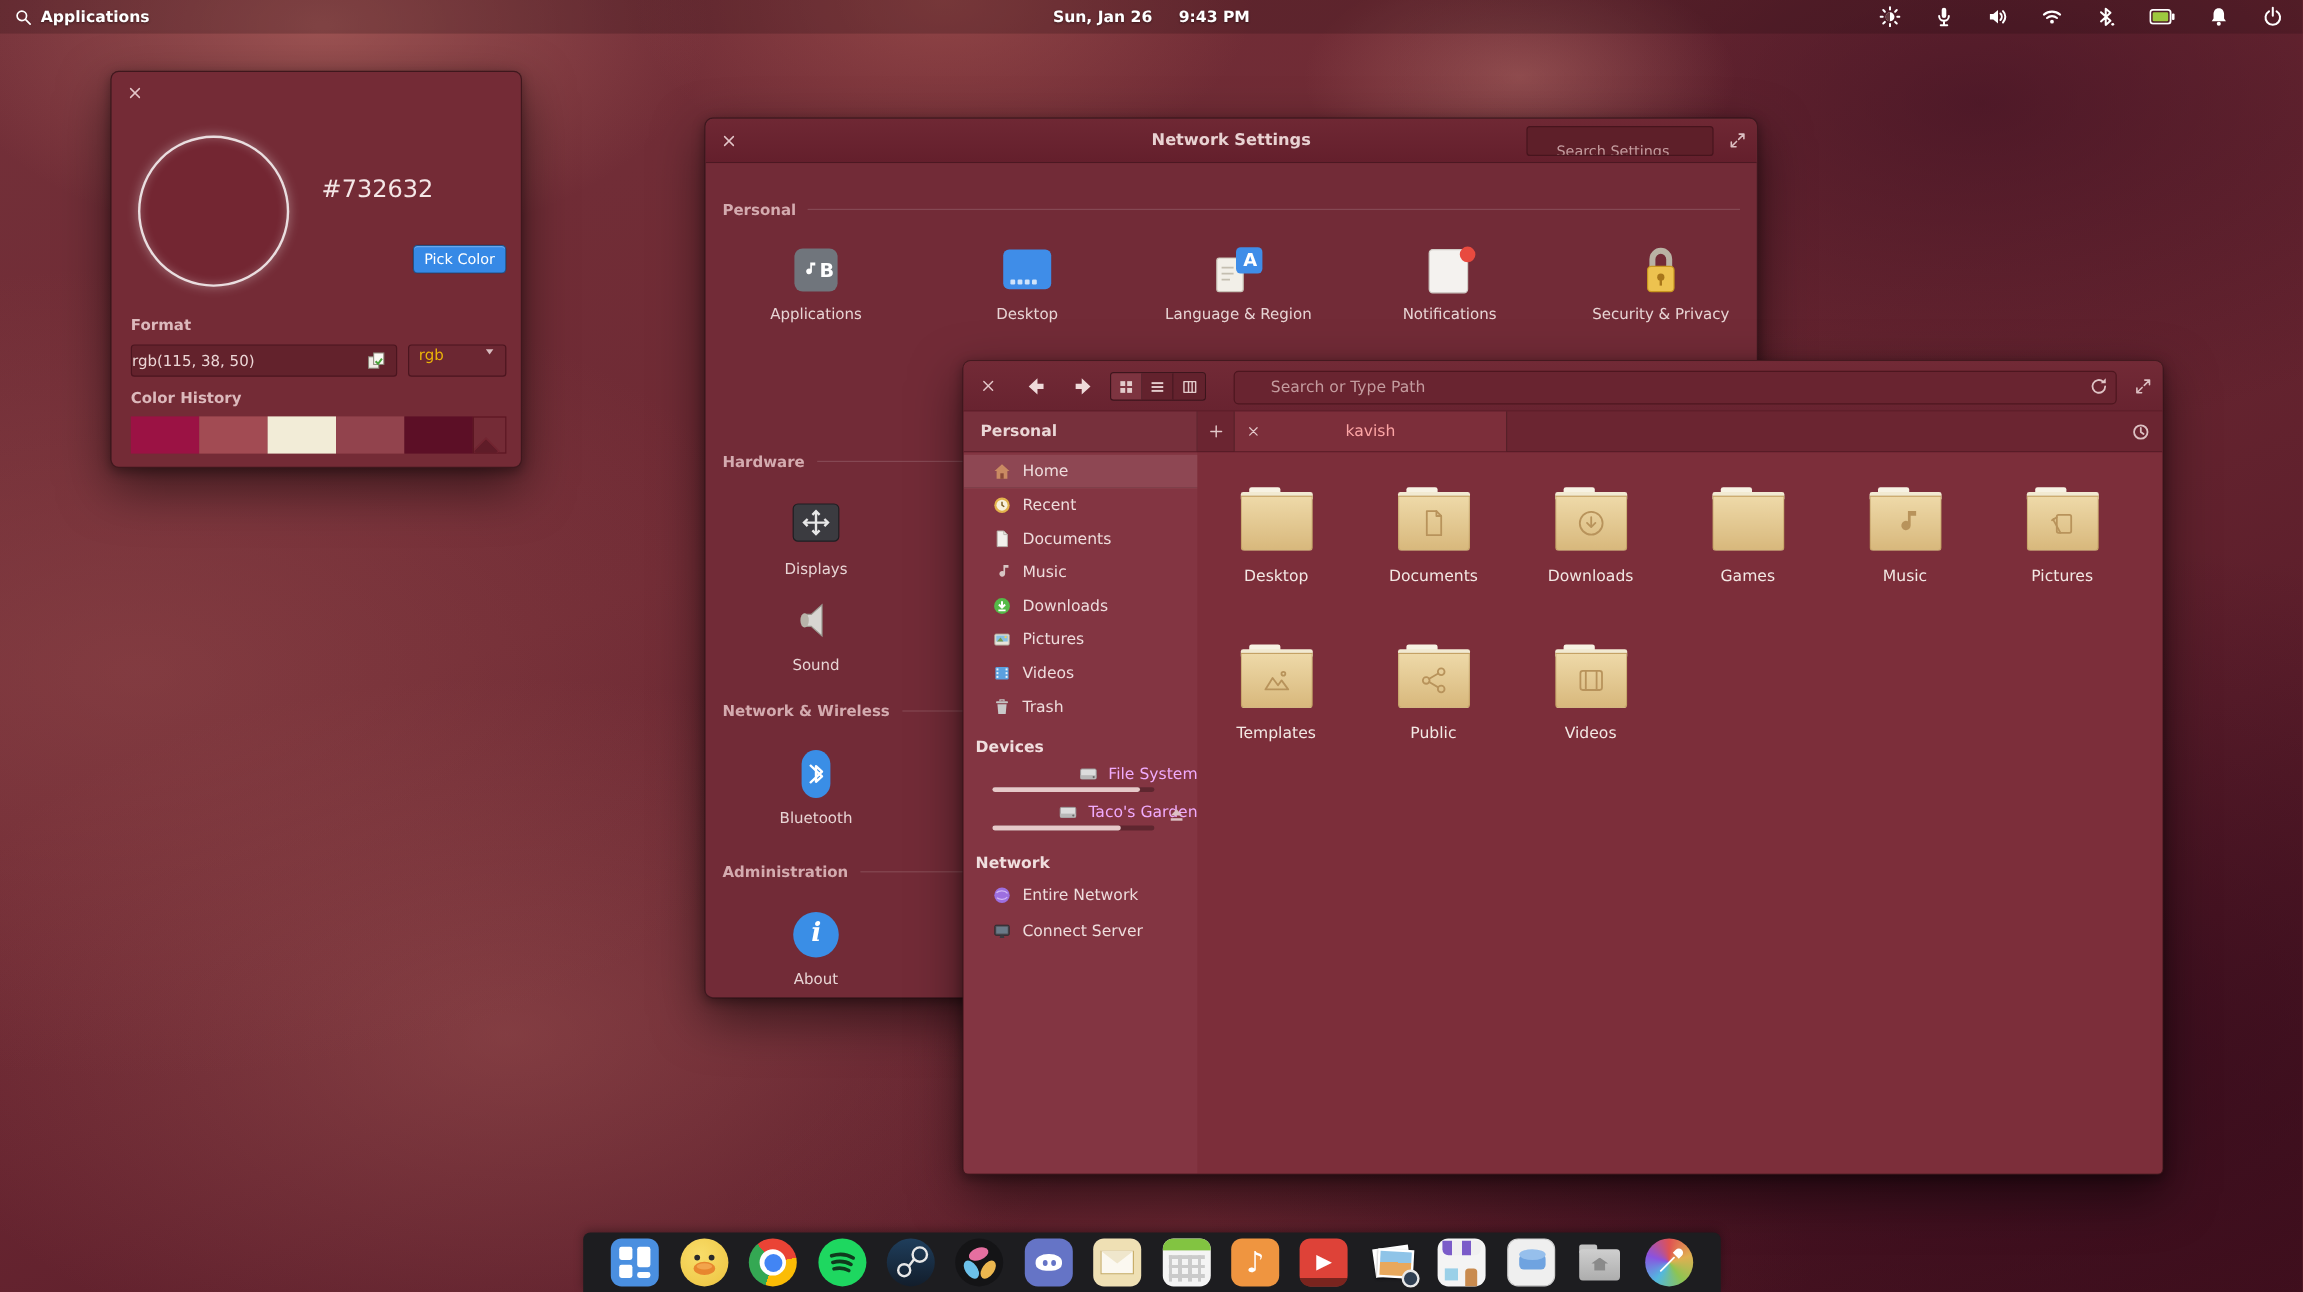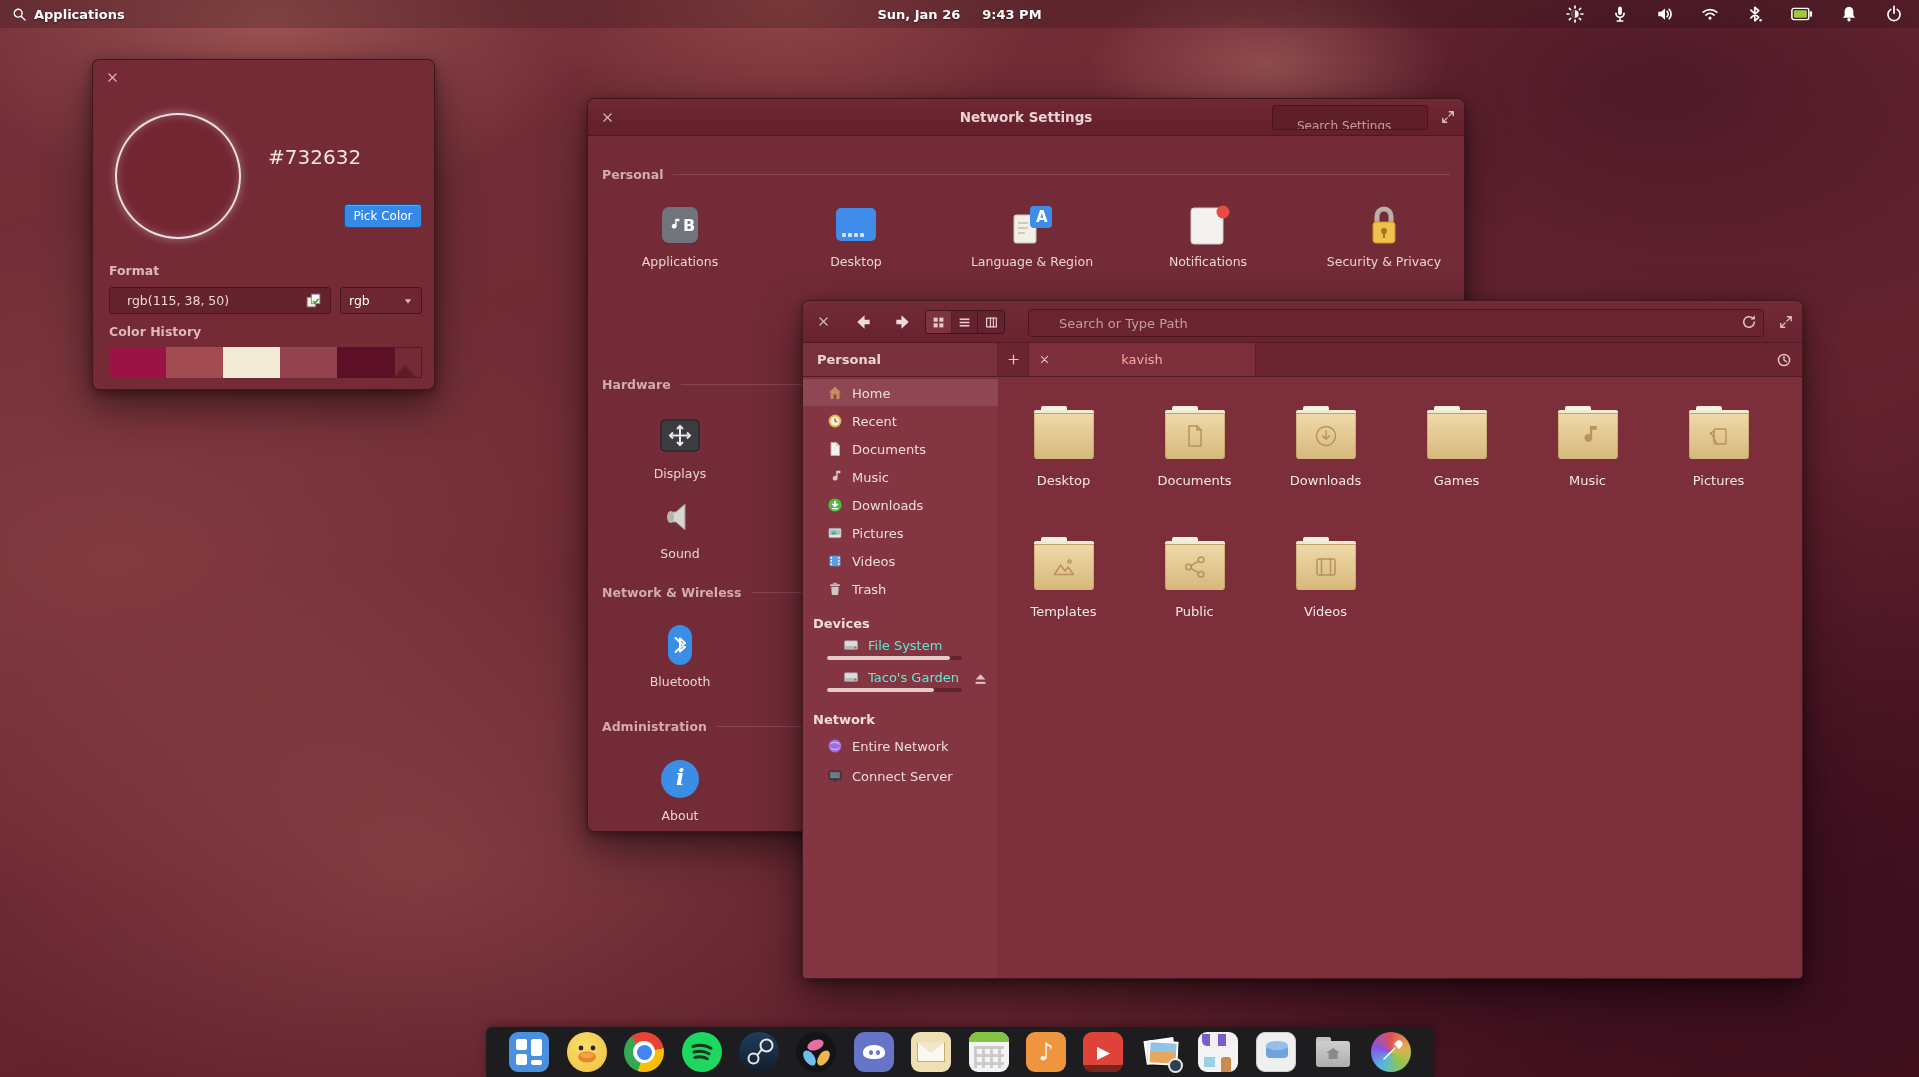--- a/index.html
+++ b/index.html
@@ -47,25 +47,25 @@
     box-shadow:0 0 10px rgba(255,255,255,.35), inset 0 0 8px rgba(255,255,255,.25); }
   .pk-hex { position:absolute; left:175px; top:85px; width:160px; 
     font-size:20px; color:#f4e6e6; }
   .pk-btn { position:absolute; left:251px; top:144px; width:78px; height:24px;
     border:1px solid rgba(0,0,0,.4); border-radius:4px; color:#fff; font-size:12px;
     display:flex; align-items:center; justify-content:center;
     box-shadow:inset 0 1px 0 rgba(255,255,255,.25); }
   .pk-label { position:absolute; left:16px; font-size:12.5px; font-weight:bold; color:#dcb9bc; }
   .pk-input { position:absolute; left:16px; top:227px; width:222px; height:27px;
     background:#63222c; border:1px solid #4b151f; border-radius:3px; color:#ecd6d6;
-    font-size:12.5px; padding:0 26px 0 17px; font-family:inherit; }
+    font-size:12.5px; padding:0 26px 0 0; font-family:inherit; }
   .pk-copy { position:absolute; left:212px; top:232px; width:17px; height:17px; }
   .pk-select { position:absolute; left:247px; top:227px; width:82px; height:27px;
-    background:#6c2732; border:1px solid #4b151f; border-radius:3px; color:#ffffff;
-    font-size:12.5px; display:flex; align-items:center; padding:0 8px; gap:6px; }
+    background:#6c2732; border:1px solid #4b151f; border-radius:3px; color:#eab308;
+    font-size:12.5px; display:flex; align-items:flex-start; padding:0 8px; gap:6px; }
   .pk-select .chev { margin-left:auto; width:10px; height:10px; color:#d8bcbf; }
   .pk-swatches { position:absolute; left:16px; top:287px; width:313px; height:31px; display:flex; }
   .pk-sw { width:57px; height:31px; }
   .pk-sw-empty { width:28px; height:31px; border:1px solid rgba(90,20,32,.9); position:relative; overflow:hidden; }
   .pk-sw-empty::after { content:""; position:absolute; left:2px; bottom:-7px; width:14px; height:14px;
     background:#5f1c28; transform:rotate(45deg); border:1px solid rgba(120,40,52,.9); }
 
   
   .settings { left:587px; top:98px; width:878px; height:734px; background:#722b37; z-index:10; }
   .s-head { position:relative; height:37px; border-radius:7px 7px 0 0;
@@ -123,21 +123,21 @@
   .f-history { margin-left:auto; align-self:center; margin-right:10px; width:16px; height:16px; color:#dcc0c2; }
 
   .f-sidebar { position:absolute; left:0; top:76px; bottom:0; width:195px; background:#833542; padding-top:2px; }
   .sb-row { height:28px; display:flex; align-items:center; gap:9px; padding-left:24px;
     font-size:13px; color:#eedcdc; position:relative; }
   .sb-row.sel { background:rgba(255,255,255,.09); box-shadow:inset 0 -1px 0 rgba(0,0,0,.15); }
   .sb-ic { width:16px; height:16px; flex:0 0 16px; }
   .sb-head2 { height:24px; display:flex; align-items:center; padding-left:10px;
     font-size:13px; font-weight:bold; color:#f0dede; margin-top:8px; }
   .dev-row { height:32px; padding-top:2px; position:relative; }
-  .dev-top { display:flex; align-items:center; gap:9px; padding-left:40px; font-size:13px; color:#5eead4; }
+  .dev-top { display:flex; align-items:center; gap:9px; padding-left:40px; font-size:13px; color:#f0abfc;justify-content:flex-end; }
   .usage { position:absolute; left:24px; top:21px; width:135px; height:4px;
     background:rgba(0,0,0,.28); border-radius:2px; }
   .usage .fill { height:100%; background:#e6c9c9; border-radius:2px; }
   .eject { position:absolute; right:10px; top:5px; width:15px; height:15px; color:#ddc2c4; }
 
   .f-main { position:absolute; left:195px; top:76px; right:0; bottom:0; background:#7c2e3a;
     padding-top:28px; display:grid; grid-template-columns:repeat(6,131px);
     grid-auto-rows:104px; row-gap:27px; align-content:start; }
   .fold-item { display:flex; flex-direction:column; align-items:center; }
   .folder { width:60px; height:46px; position:relative; margin-top:8px; }

